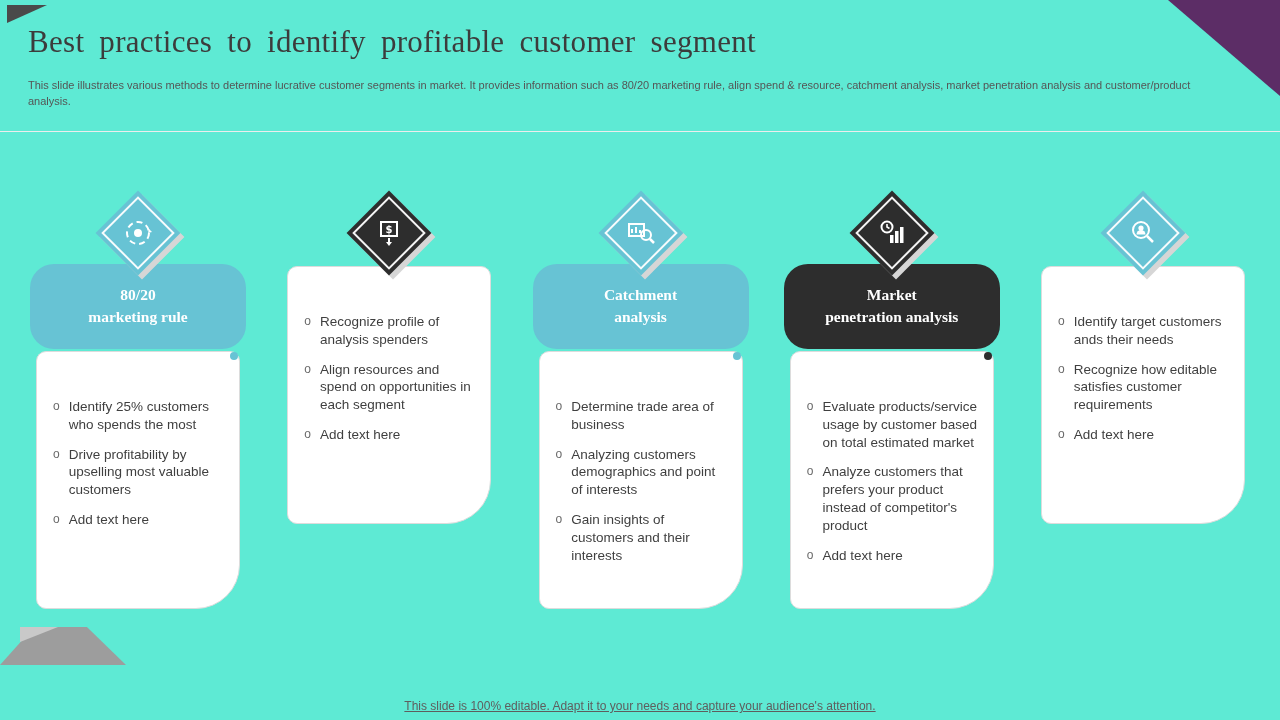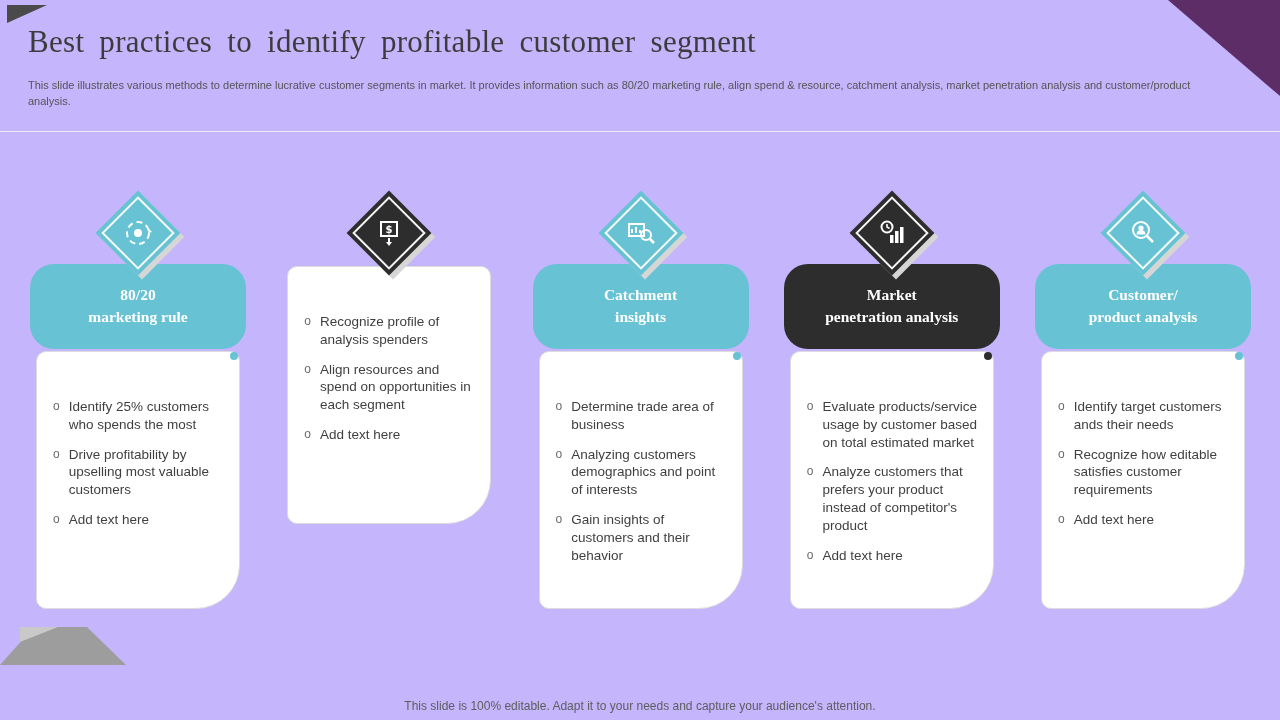--- a/index.html
+++ b/index.html
@@ -3,21 +3,21 @@
 <meta charset="utf-8">
 <style>
   * { box-sizing: border-box; }
   html, body { margin: 0; padding: 0; }
   body {
     width: 1280px; height: 720px;
     background: #ffffff;
     font-family: "Liberation Sans", sans-serif;
     overflow: hidden;
   }
-  .slide { position: relative; width: 1280px; height: 720px; background: #c4b5fd; }
+  .slide { position: relative; width: 1280px; height: 720px; background: #5eead4; }
 
   
   .corner-purple {
     position: absolute; top: 0; right: 0;
     width: 112px; height: 96px;
     background: #5C2D66;
     clip-path: polygon(0 0, 100% 0, 100% 100%);
   }
   .corner-tl {
     position: absolute; top: 5px; left: 7px;
@@ -103,21 +103,21 @@
   }
   .card ul { list-style: none; margin: 0; padding: 0; }
   .card li {
     display: flex; gap: 9px; margin-bottom: 12px;
     font-size: 13.5px; color: #3f3f3f; line-height: 1.32;
   }
   .card .marker { color: #6a6a6a; font-size: 12px; line-height: 1.45; flex: 0 0 auto; }
 
   .footer-note {
     position: absolute; left: 0; right: 0; top: 699px;
-    text-align: center; font-size: 12px; color: #5e5e5e;
+    text-align: center; font-size: 12px; color: #5e5e5e; text-decoration: underline;
   }
 
   svg { display: block; }
 </style>
 </head>
 <body>
 
 <div class="slide">
 
   <div class="corner-tl"></div>
@@ -202,34 +202,34 @@
             <svg width="30" height="30" viewBox="0 0 30 30">
               <rect x="3" y="6" width="15" height="12" fill="none" stroke="#fff" stroke-width="2"></rect>
               <path d="M6 15 v-4 M10 15 v-6 M14 15 v-3" stroke="#fff" stroke-width="2"></path>
               <circle cx="20" cy="17" r="5" fill="none" stroke="#fff" stroke-width="2"></circle>
               <path d="M24 21 l4 4" stroke="#fff" stroke-width="2.5"></path>
             </svg>
           </div>
         </div>
       </div>
       <div class="header teal">Catchment
-insights</div>
+analysis</div>
       <div class="card">
         <ul>
           <li>
               <span class="marker">o</span>
               <span>Determine trade area of business</span>
             </li>
           <li>
               <span class="marker">o</span>
               <span>Analyzing customers demographics and point of interests</span>
             </li>
           <li>
               <span class="marker">o</span>
-              <span>Gain insights of customers and their behavior</span>
+              <span>Gain insights of customers and their interests</span>
             </li>
         </ul>
       </div>
     </div>
 
     <div class="column">
       <div class="diamond-wrap">
         <div class="diamond dark">
           <div class="ring"></div>
           <div class="di-icon">
@@ -270,22 +270,20 @@
           <div class="di-icon">
             <svg width="30" height="30" viewBox="0 0 30 30">
               <circle cx="13" cy="12" r="8" fill="none" stroke="#fff" stroke-width="2"></circle>
               <circle cx="13" cy="10" r="2.6" fill="#fff"></circle>
               <path d="M8.5 16.5 a4.5 4.5 0 0 1 9 0" fill="#fff"></path>
               <path d="M19 18 l6 6" stroke="#fff" stroke-width="2.5"></path>
             </svg>
           </div>
         </div>
       </div>
-      <div class="header teal">Customer/
-product analysis</div>
       <div class="card">
         <ul>
           <li>
               <span class="marker">o</span>
               <span>Identify target customers ands their needs</span>
             </li>
           <li>
               <span class="marker">o</span>
               <span>Recognize how editable satisfies customer requirements</span>
             </li>

